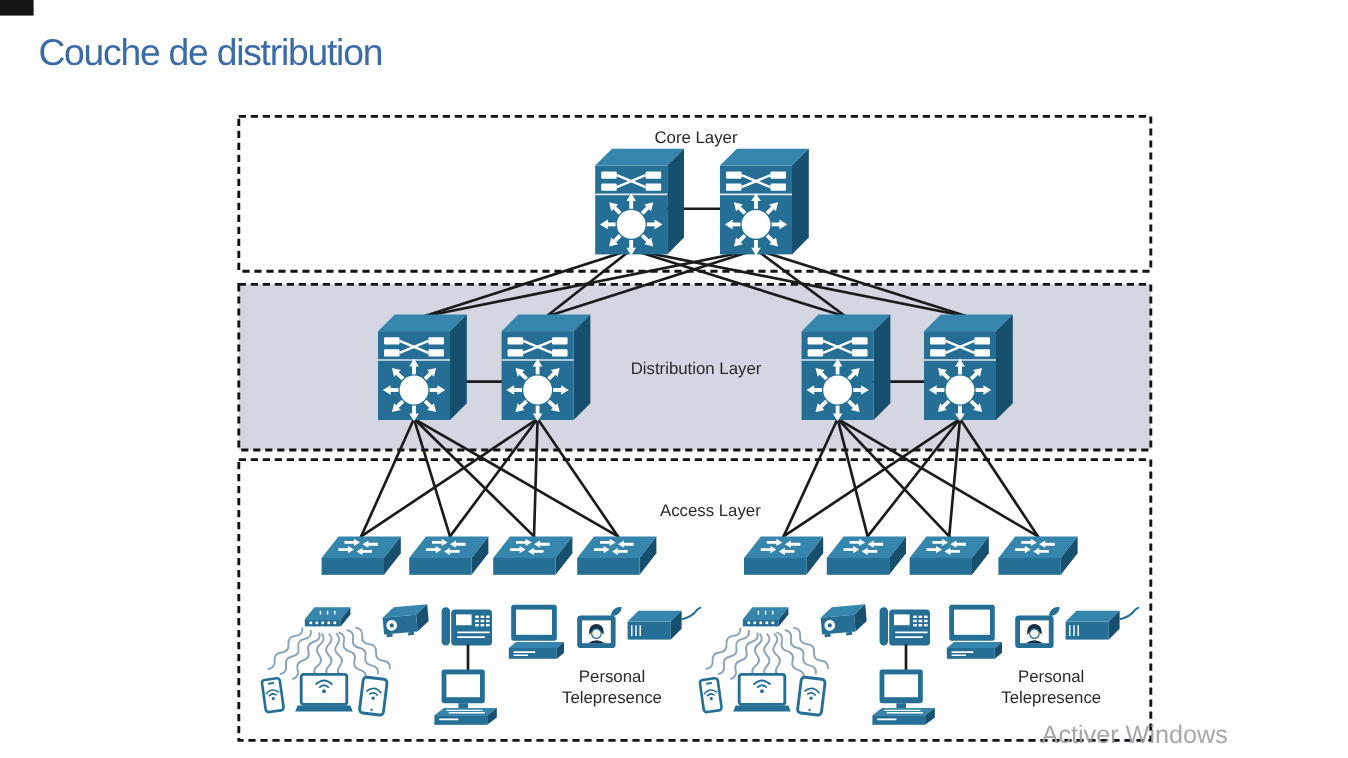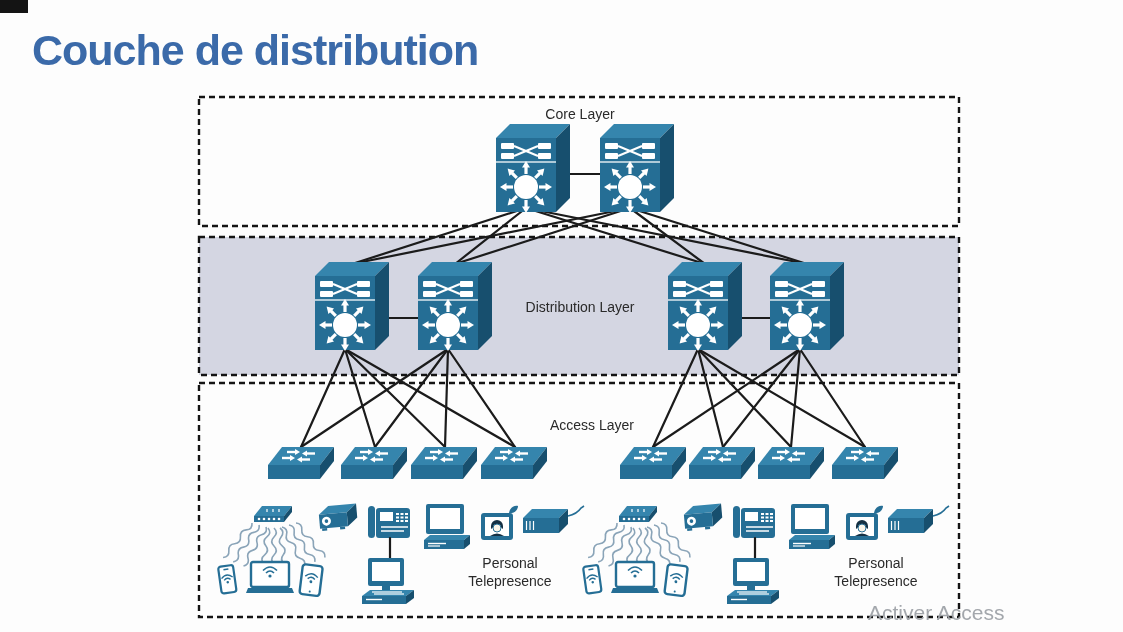--- a/index.html
+++ b/index.html
@@ -1,20 +1,20 @@
 <!DOCTYPE html>
 <html><head>
 <meta charset="utf-8">
 <style>
   html,body{margin:0;padding:0;}
   body{width:1123px;height:632px;background:#fdfdfd;overflow:hidden;
        font-family:"Liberation Sans",sans-serif;position:relative;}
   .stage{position:absolute;left:0;top:0;width:1123px;height:632px;}
   .corner-mark{position:absolute;left:0;top:0;width:28px;height:13px;background:#141414;}
-  .slide-title{position:absolute;left:32px;top:26px;font-size:43px;font-weight:bold;
+  .slide-title{position:absolute;left:32px;top:26px;font-size:31px;font-weight:normal;
        color:#3b6aa9;letter-spacing:-1px;}
   .watermark{position:absolute;left:868px;top:601px;font-size:21px;color:rgba(158,162,168,0.95);}
   svg{position:absolute;left:0;top:0;}
   .front{fill:#256e95;}
   .top{fill:#3585ad;}
   .side{fill:#174f6e;}
   .wht{fill:#ffffff;}
   .bfill{fill:#256e95;}
   .bline{stroke:#256e95;fill:none;stroke-width:1.6;}
   .wline{stroke:#ffffff;fill:none;}
@@ -266,14 +266,14 @@
     <text class="lbl" x="580" y="119">Core Layer</text>
     <text class="lbl" x="580" y="312">Distribution Layer</text>
     <text class="lbl" x="592" y="430">Access Layer</text>
 
     <text class="lbl" x="510" y="568">Personal</text>
     <text class="lbl" x="510" y="586">Telepresence</text>
     <text class="lbl" x="876" y="568">Personal</text>
     <text class="lbl" x="876" y="586">Telepresence</text>
   </svg>
 
-  <div class="watermark">Activer Access</div>
+  <div class="watermark">Activer Windows</div>
 </div>
 
 </body></html>

